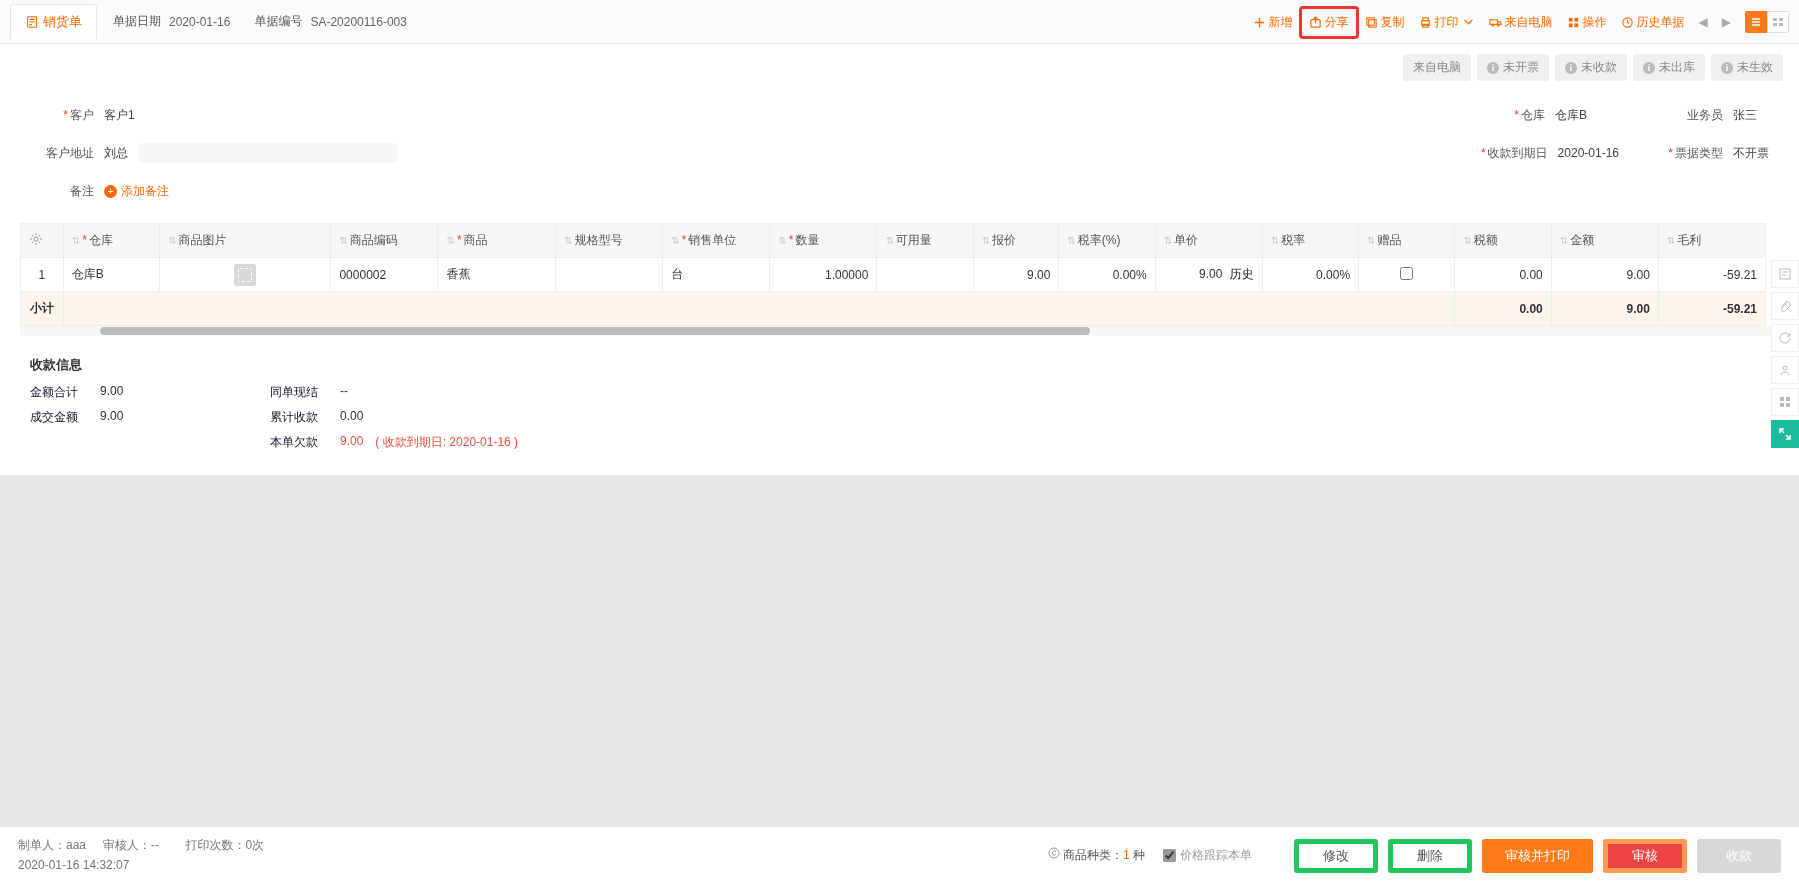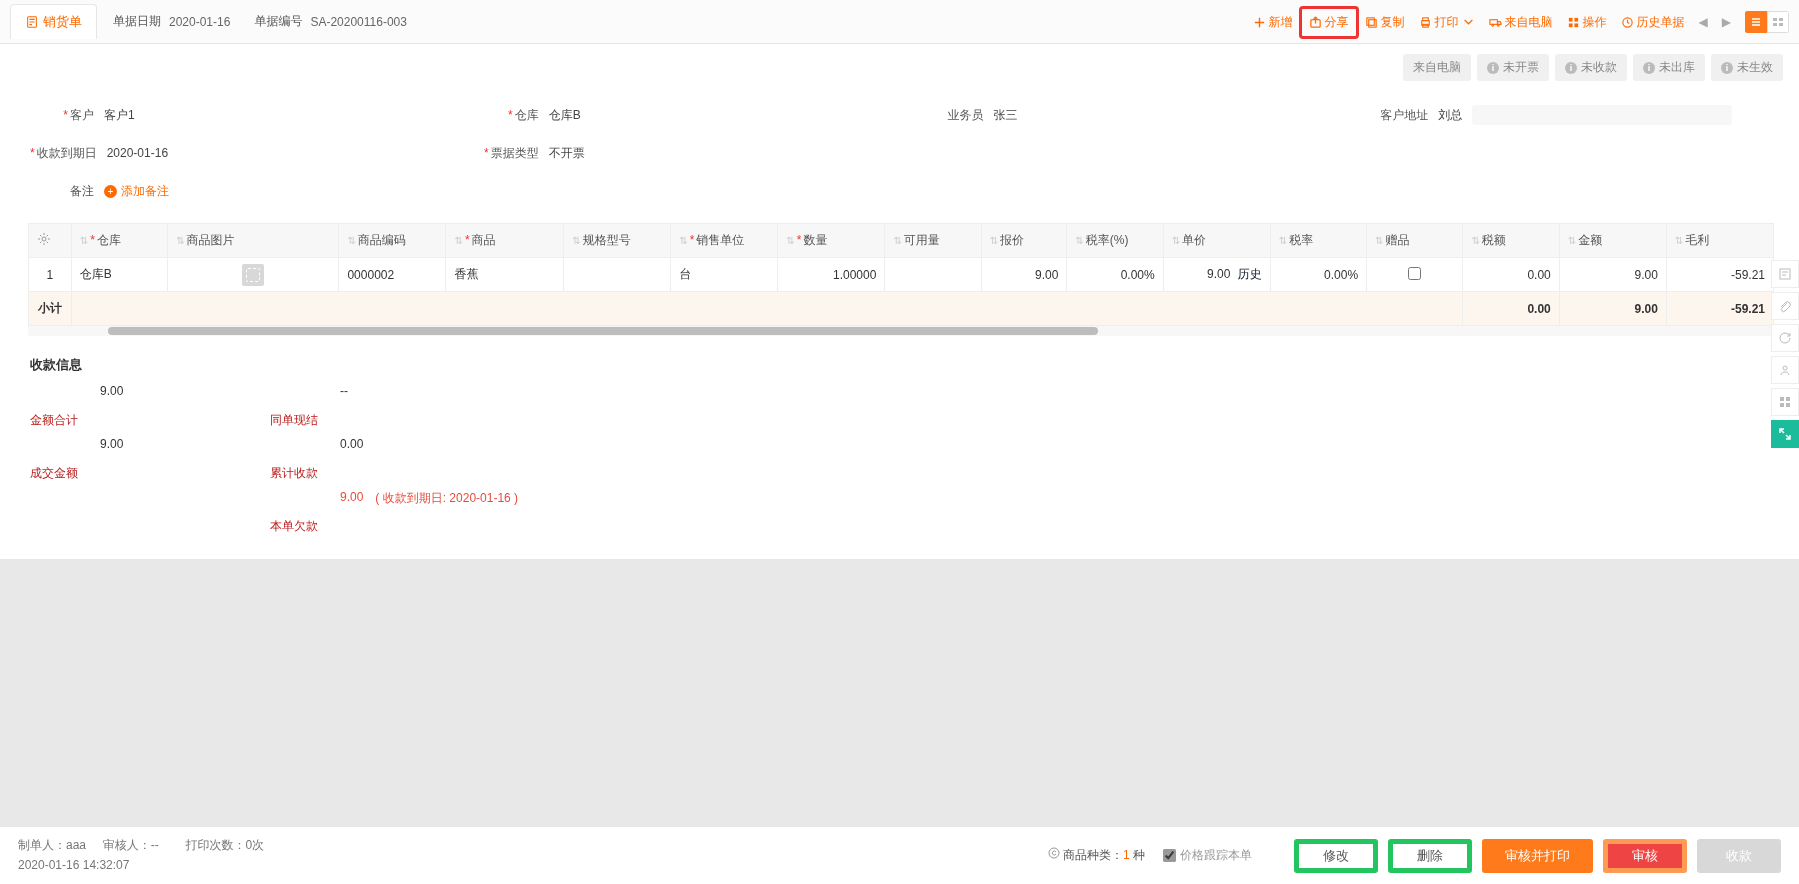--- a/index.html
+++ b/index.html
@@ -23,52 +23,52 @@
   .viewtoggle { display: inline-flex; border-radius: 3px; overflow: hidden; margin-left: 6px; }
   .viewtoggle span { width: 22px; height: 22px; display: inline-flex; align-items: center; justify-content: center; background: #fff; border: 1px solid #ddd; }
   .viewtoggle span.active { background: #ff7a1a; color: #fff; border-color: #ff7a1a; }
   
   
   .statusrow { display: flex; justify-content: flex-end; gap: 6px; padding: 10px 16px 6px; background: #fff; }
   .badge { background: #f0f0f0; color: #888; border-radius: 3px; padding: 5px 10px; font-size: 12px; display: inline-flex; align-items: center; gap: 4px; }
   .badge .dot { width: 12px; height: 12px; border-radius: 50%; background: #bbb; color: #fff; display: inline-flex; align-items: center; justify-content: center; font-size: 9px; font-weight: bold; }
   
   
-  .formgrid { display: grid; grid-template-columns: 1fr 1fr 1fr 1fr; gap: 10px 40px; padding: 14px 30px 18px; background: #fff; }
+  .formgrid { display: grid; grid-template-columns: 1fr; gap: 10px 40px; padding: 14px 30px 18px; background: #fff; }
   .frow { display: flex; align-items: center; gap: 10px; min-height: 28px; }
   .flabel { color: #555; text-align: right; min-width: 64px; }
   .flabel .req { color: #e33; margin-right: 2px; }
   .fval { color: #444; }
   .addnote { color: #ff6a00; display: inline-flex; align-items: center; gap: 4px; }
   .addnote .plus { width: 13px; height: 13px; border-radius: 50%; background: #ff6a00; color: #fff; display: inline-flex; align-items: center; justify-content: center; font-size: 10px; }
   .masked { display: inline-block; width: 260px; height: 20px; background: #f7f7f7; border-radius: 3px; }
   
   
-  .tablewrap { background: #fff; padding: 0 12px 6px; }
+  .tablewrap { background: #fff; padding: 0 4px 6px; }
   .tbl { width: 1746px; border-collapse: collapse; table-layout: fixed; margin: 0 16px; }
   .tbl th, .tbl td { border: 1px solid #eee; padding: 0 8px; height: 34px; font-size: 12px; text-align: left; overflow: hidden; white-space: nowrap; }
   .tbl th { background: #f7f7f7; color: #555; font-weight: normal; position: relative; }
   .tbl th .sort { color: #ccc; font-size: 10px; margin-right: 2px; }
   .tbl th .req { color: #e33; margin-right: 2px; }
   .tbl .num { text-align: right; }
   .tbl .ctr { text-align: center; }
   .subtotal td { background: #fdf6ef; font-weight: bold; }
   .gearcell { width: 36px; text-align: center; }
   .history { color: #0f172a; margin-left: 4px; }
   .imgph { display: inline-block; width: 22px; height: 22px; background: #d8d8d8; border-radius: 2px; vertical-align: middle; position: relative; }
   .imgph::after { content: ""; position: absolute; inset: 4px; border: 1px dashed #fff; border-radius: 2px; }
   .hscroll { height: 10px; margin: 0 16px; background: #f7f7f7; position: relative; }
   .hscroll .thumb { position: absolute; left: 80px; top: 1px; height: 8px; width: 990px; background: #bdbdbd; border-radius: 4px; }
   
   
   .payinfo { background: #fff; padding: 14px 30px 24px; }
   .payinfo h4 { font-size: 13px; font-weight: bold; color: #333; margin-bottom: 10px; }
   .paygrid { display: grid; grid-template-columns: 200px 400px; gap: 8px 40px; }
   .prow { display: flex; gap: 12px; }
-  .prow .pl { color: #b91c1c; min-width: 58px; text-align: left; margin-top: 28px; }
+  .prow .pl { color: #0f172a; min-width: 58px; text-align: left; }
   .prow .pv { color: #333; }
   .prow .red { color: #e74c3c; }
   
   
   .footer { position: fixed; bottom: 0; left: 0; right: 0; height: 58px; background: #fff; border-top: 1px solid #e6e6e6; display: flex; align-items: center; padding: 0 18px; }
   .footleft { font-size: 12px; color: #777; line-height: 1.6; }
   .footcenter { margin-left: auto; display: flex; align-items: center; gap: 18px; color: #555; }
   .footcenter .cnt { color: #ff6a00; }
   .chk { display: inline-flex; align-items: center; gap: 4px; color: #999; }
   .chk input { accent-color: #999; }

